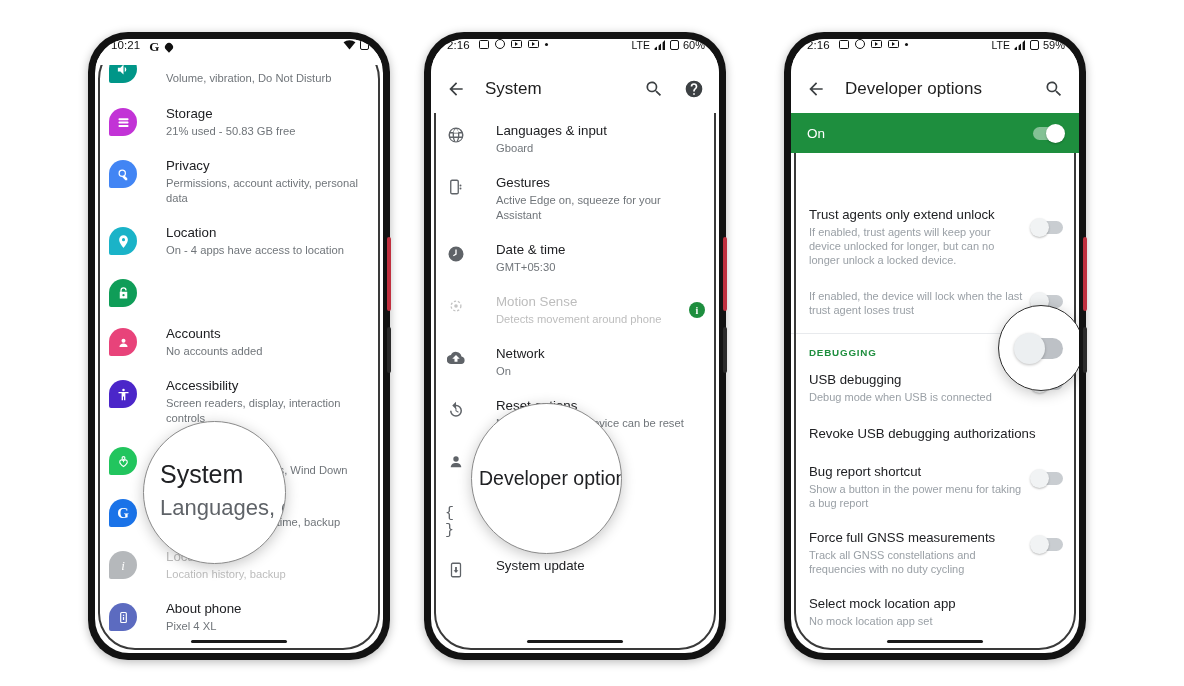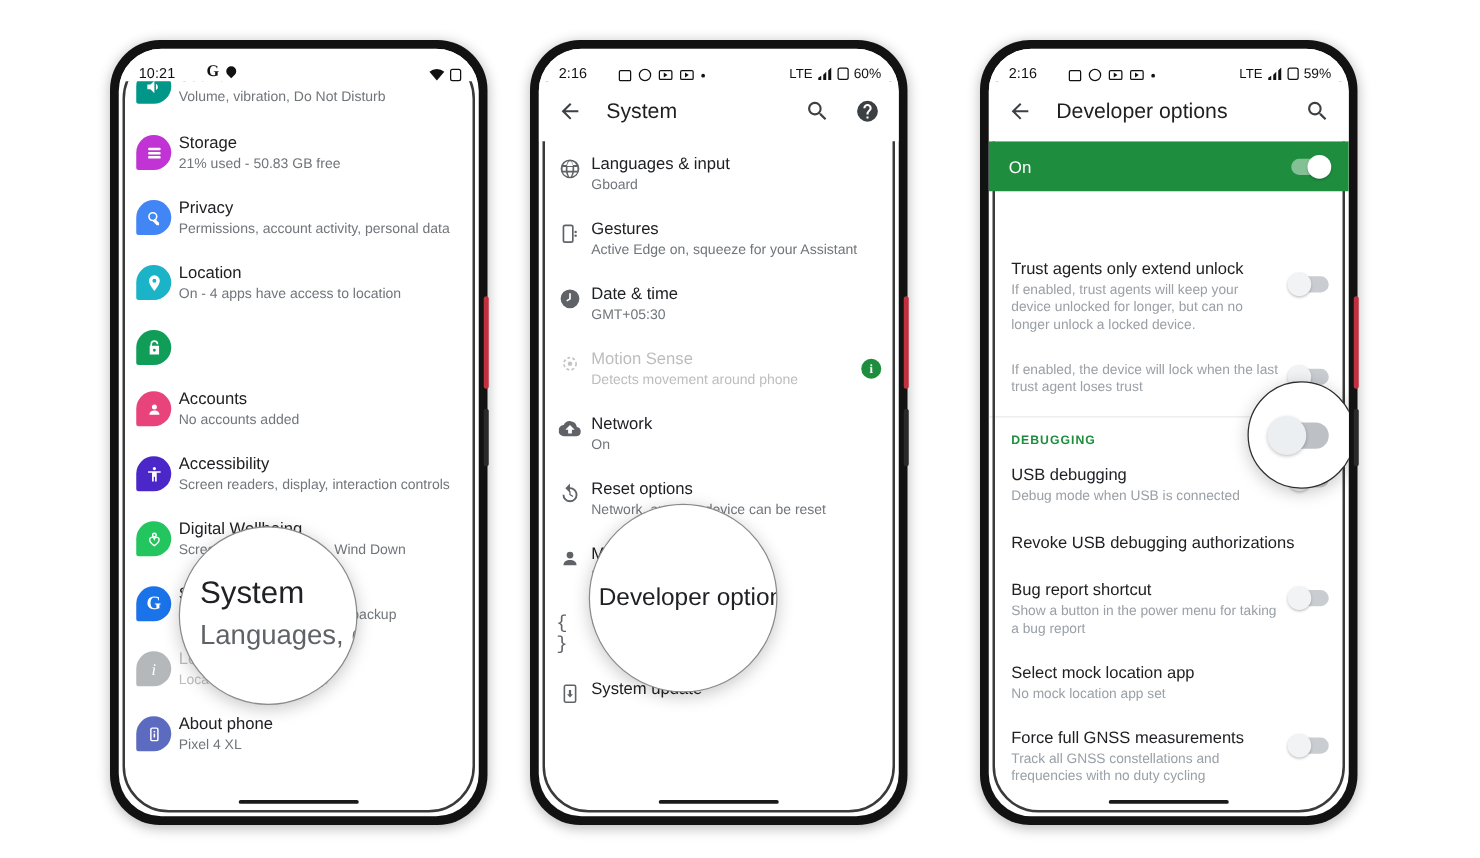--- a/index.html
+++ b/index.html
@@ -47,26 +47,25 @@
     position: relative;
     width: 100%; height: 100%;
     border-radius: 34px;
     background: #ffffff;
     overflow: hidden;
   }
 
   
   .statusbar {
     height: 26px;
-    display: flex; align-items: flex-end;
+    display: flex; align-items: flex-start;
     padding: 0 14px 0 16px;
     font-size: 11.5px; color: #111;
     position: relative; z-index: 5;
     background: #fff;
-    gap: 16px;
   }
   .sb-time { font-weight: 500; letter-spacing: .1px; }
   .sb-icons-left { display:flex; align-items:center; gap:6px; margin-left: 9px; }
   .sb-right { margin-left: auto; display:flex; align-items:center; gap:4px; font-size:11.5px; }
   .sb-dot { width:3px; height:3px; border-radius:50%; background:#111; display:inline-block; }
   .gicon { font-weight:700; font-size:13px; font-family:"Liberation Serif",serif; }
   .sb-sq { width:10px; height:9px; border:1.4px solid #111; border-radius:1.5px; display:inline-block; }
   .sb-circ { width:10px; height:10px; border:1.4px solid #111; border-radius:50%; display:inline-block; }
   .sb-rect { width:11px; height:8px; border:1.4px solid #111; border-radius:1.5px; display:inline-block; position:relative;}
   .sb-rect:after{content:"";position:absolute;left:3px;top:1px;border-left:3.2px solid #111;border-top:2px solid transparent;border-bottom:2px solid transparent;}
@@ -90,21 +89,21 @@
     padding: 9px 14px 9px 14px;
     min-height: 44px;
   }
   .row .ic {
     width: 28px; height: 28px; border-radius: 50% 50% 50% 2px;
     flex: 0 0 28px; margin-top: 3px;
     display:flex; align-items:center; justify-content:center;
     color:#fff;
   }
   .row .ic svg { width:15px; height:15px; fill:#fff; }
-  .row .txt { margin-left: 6px; padding-top: 1px; }
+  .row .txt { margin-left: 29px; padding-top: 1px; }
   .row .t1 { font-size: 13.3px; color:#202124; line-height: 16px; }
   .row .t2 { font-size: 11.2px; color:#70757a; line-height: 15px; margin-top: 2px; }
   .row.dim .t1, .row.dim .t2 { color:#bdbdbd; }
 
   
   .row .mico {
     width: 22px; flex:0 0 22px; margin-top:4px;
     display:flex; align-items:center; justify-content:center; color:#5f6368;
   }
   .row .mico svg { width:18px; height:18px; fill:#5f6368; }
@@ -635,33 +634,33 @@
             <div class="s1">Bug report shortcut</div>
             <div class="s2">Show a button in the power menu for taking a bug report</div>
           </div>
           <div class="sw" style="margin-top:8px;">
               <span class="knob"></span>
             </div>
         </div>
 
         <div class="srow">
           <div class="sx">
-            <div class="s1">Select mock location app</div>
-            <div class="s2">No mock location app set</div>
-          </div>
-        </div>
-
-        <div class="srow">
-          <div class="sx">
             <div class="s1">Force full GNSS measurements</div>
             <div class="s2">Track all GNSS constellations and frequencies with no duty cycling</div>
           </div>
           <div class="sw" style="margin-top:8px;">
               <span class="knob"></span>
             </div>
+        </div>
+
+        <div class="srow">
+          <div class="sx">
+            <div class="s1">Select mock location app</div>
+            <div class="s2">No mock location app set</div>
+          </div>
         </div>
 
 
         <div class="srow">
           
         </div>
       </div>
 
       <div class="lens-tog" style="left:207px; top:266px; width:86px; height:86px;">
         <div class="bigsw">

